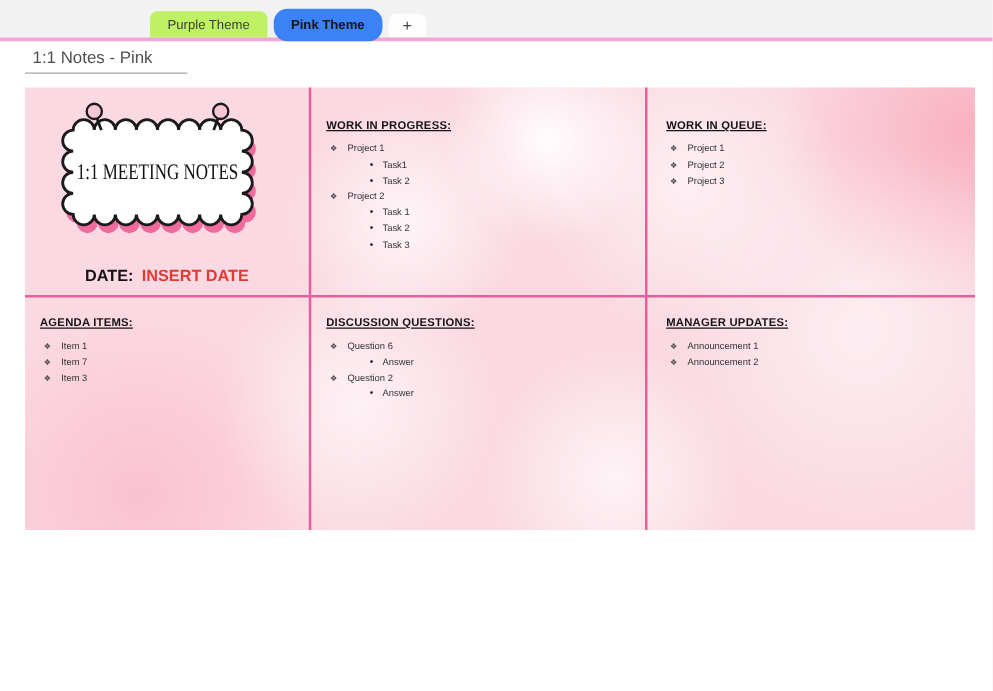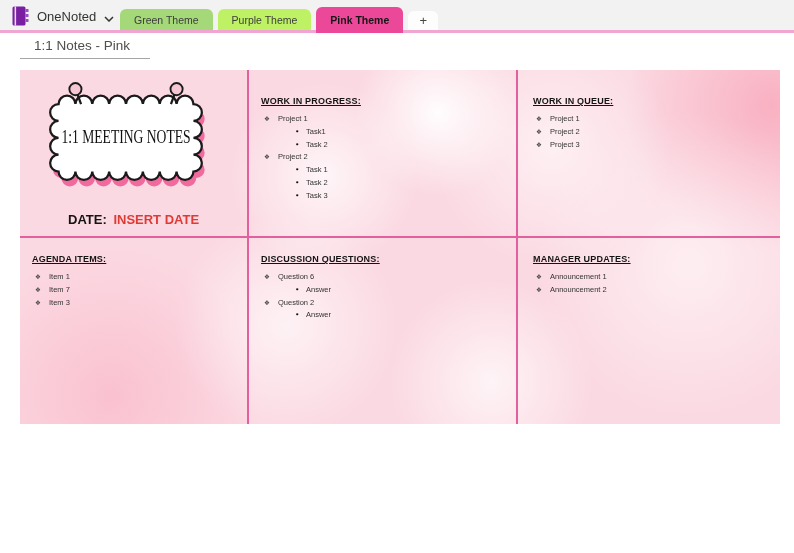--- a/index.html
+++ b/index.html
@@ -14,21 +14,21 @@
 
   
   .tabstrip{position:absolute;left:120px;top:0;height:30px;display:flex;align-items:flex-end;gap:5px;}
   .tab{height:21px;border-radius:6px 6px 0 0;display:flex;align-items:center;justify-content:center;
        font-size:10.5px;color:#3c3c3c;padding:0 14px;min-width:48px;box-sizing:border-box;cursor:pointer;}
   .tab.active{height:26px;margin-bottom:-3px;font-weight:700;color:#151515;z-index:3;position:relative;}
   .tab.add{background:#fdfdfd;min-width:30px;padding:0 8px;height:19px;font-size:13px;color:#444;}
 
   
   .page-title{position:absolute;left:20px;top:36px;font-size:13.5px;color:#4f4f4f;
-    padding:2px 12px 5px 6px;min-width:112px;border-bottom:1px solid #a6a6a6;cursor:text;text-align:center;}
+    padding:2px 12px 5px 6px;min-width:112px;border-bottom:1px solid #a6a6a6;cursor:text;}
 
   
   .canvas{position:absolute;left:20px;top:70px;width:760px;height:354px;
     background:
       radial-gradient(circle at 55% 12%, rgba(255,255,255,.95) 0%, rgba(255,255,255,0) 16%),
       radial-gradient(circle at 40% 30%, rgba(255,255,255,.75) 0%, rgba(255,255,255,0) 18%),
       radial-gradient(circle at 70% 22%, rgba(255,255,255,.6) 0%, rgba(255,255,255,0) 20%),
       radial-gradient(circle at 88% 55%, rgba(255,255,255,.55) 0%, rgba(255,255,255,0) 22%),
       radial-gradient(circle at 35% 72%, rgba(255,255,255,.65) 0%, rgba(255,255,255,0) 20%),
       radial-gradient(circle at 62% 88%, rgba(255,255,255,.7) 0%, rgba(255,255,255,0) 18%),
@@ -52,41 +52,23 @@
   .li.lvl2 .bullet{width:7px;margin-right:4px;color:#111;font-size:7.5px;}
 
   .note-card{margin:2px 0 0 8px;}
   .date-line{margin:14px 0 0 40px;font-size:13px;font-weight:700;color:#141414;}
   .date-value{color:var(--date-red,#e03a36);margin-left:3px;}
 </style>
 </head>
 <body>
 
 <div class="header">
-  <div class="app-switcher">
-    <span style="display:inline-flex;">
-      <svg width="17" height="20" viewBox="0 0 17 20">
-        <rect x="0.5" y="0.5" width="13" height="19" rx="1.6" fill="#7a1fa2"></rect>
-        <rect x="2.6" y="0.5" width="1.5" height="19" fill="#ffffff" opacity=".85"></rect>
-        <rect x="13.5" y="3" width="3" height="3" fill="#9a4fc0"></rect>
-        <rect x="13.5" y="8" width="3" height="3" fill="#9a4fc0"></rect>
-        <rect x="13.5" y="13" width="3" height="3" fill="#9a4fc0"></rect>
-      </svg>
-    </span>
-    <span class="app-title">OneNoted</span>
-    <span class="chev">
-      <svg width="10" height="6" viewBox="0 0 10 6">
-          <polyline points="1,1 5,5 9,1" fill="none" stroke="#333" stroke-width="1.5"></polyline>
-        </svg>
-    </span>
-  </div>
   <div class="tabstrip">
-      <div class="tab" style="background: rgb(165, 216, 120);">Green Theme</div>
       <div class="tab" style="background: #bef264;">Purple Theme</div>
-      <div class="tab active" style="background: #ec4899;">Pink Theme</div>
+      <div class="tab active" style="background: #3b82f6; border-radius: 11px;">Pink Theme</div>
       <div class="tab add">+</div>
     </div>
 </div>
 <div class="accent-line"></div>
 
 <div class="page-title">1:1 Notes - Pink</div>
 
 <div class="canvas">
 
   <div class="cell c1r1">

